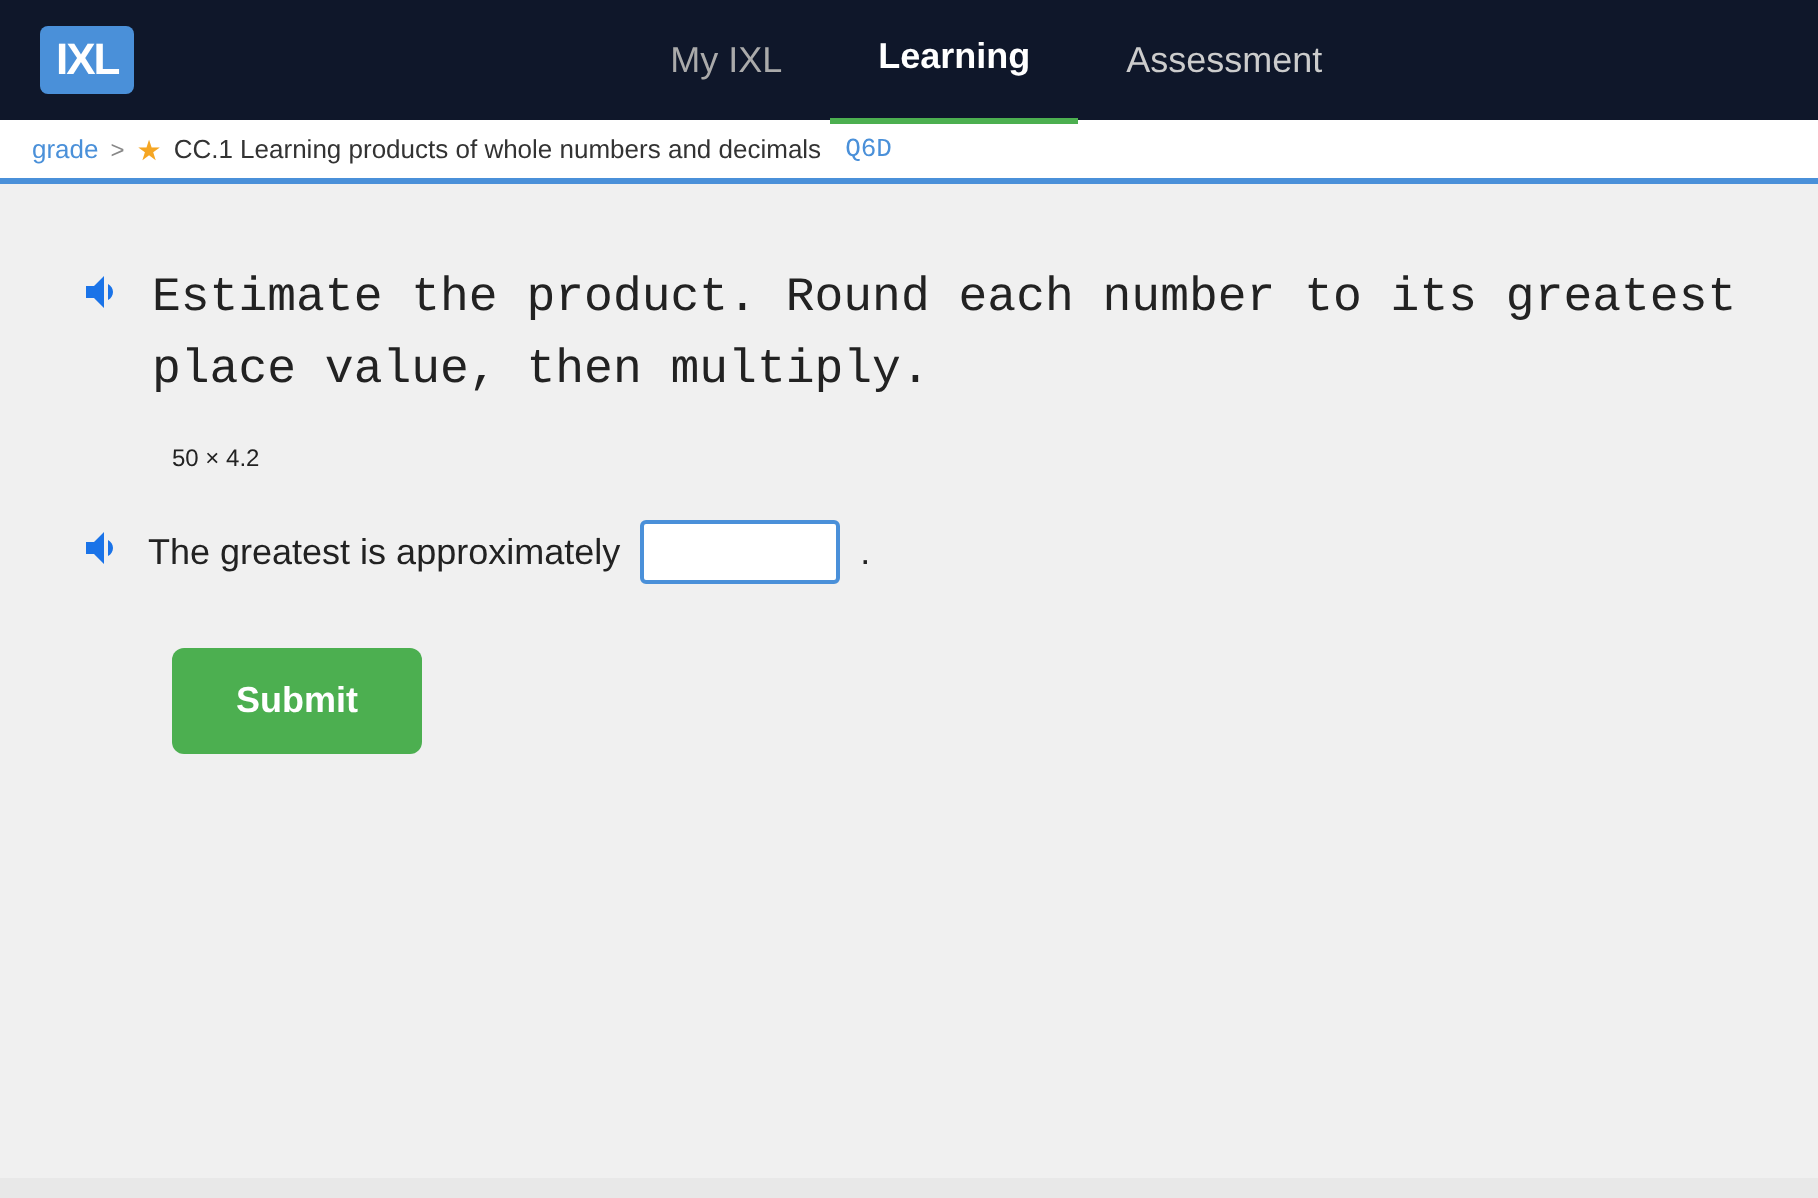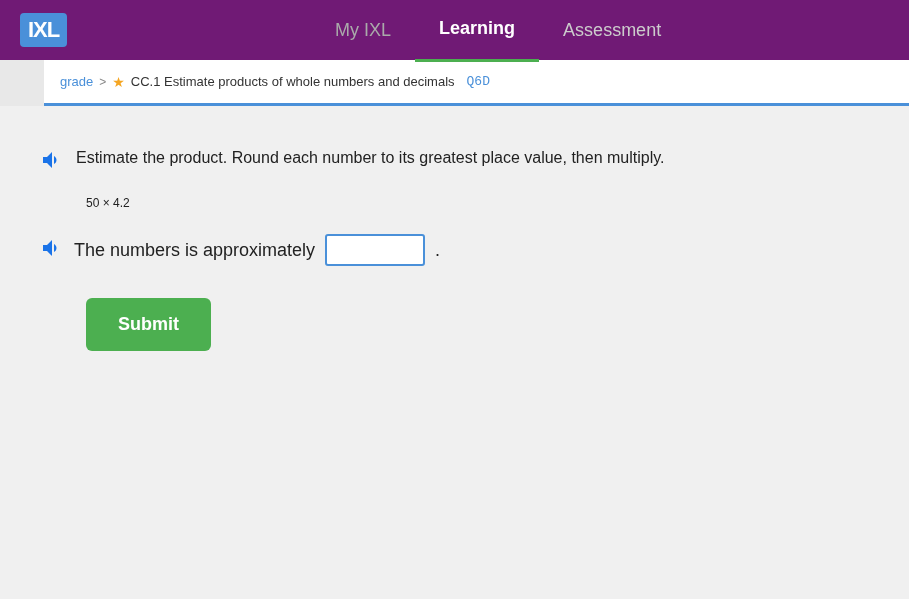--- a/index.html
+++ b/index.html
@@ -6,21 +6,21 @@
     body {
       width: 909px;
       height: 599px;
       font-family: Arial, sans-serif;
       background: #e8e8e8;
       overflow: hidden;
     }
 
     
     .navbar {
-      background: #701a75;
+      background: #0f172a;
       height: 60px;
       display: flex;
       align-items: center;
       padding: 0 20px;
       gap: 0;
     }
     .logo-area {
       display: flex;
       align-items: center;
       margin-right: 40px;
@@ -61,29 +61,28 @@
       font-size: 18px;
       padding: 0 24px;
       height: 56px;
       display: flex;
       align-items: center;
     }
 
     
     .breadcrumb-bar {
       background: white;
-      height: 46px;
+      height: 32px;
       display: flex;
       align-items: center;
       padding: 0 16px;
       border-bottom: 3px solid #4a90d9;
       font-size: 13px;
       color: #555;
       gap: 6px;
-      margin-left: 44px;
     }
     .breadcrumb-bar .grade-link {
       color: #4a90d9;
       cursor: pointer;
       text-decoration: none;
     }
     .breadcrumb-bar .chevron {
       color: #888;
       font-size: 12px;
     }
@@ -121,23 +120,24 @@
       margin-bottom: 18px;
     }
     .sound-icon {
       color: #1a73e8;
       font-size: 22px;
       cursor: pointer;
       flex-shrink: 0;
       margin-top: 2px;
     }
     .question-text {
-      font-size: 16px;
+      font-size: 24px;
       color: #222;
       line-height: 1.5;
+      font-family: Liberation Mono, monospace;
     }
     .math-expression {
       font-size: 12px;
       color: #222;
       margin-left: 46px;
       margin-top: 6px;
       margin-bottom: 24px;
     }
 
     
@@ -197,21 +197,21 @@
     <span class="my-ixl">My IXL</span>
     <a class="nav-item active">Learning</a>
     <a class="nav-item">Assessment</a>
   </div>
 </nav>
 
 <div class="breadcrumb-bar">
   <a class="grade-link">grade</a>
   <span class="chevron">&gt;</span>
   <span class="star-icon">★</span>
-  <span class="lesson-title">CC.1 Estimate products of whole numbers and decimals</span>
+  <span class="lesson-title">CC.1 Learning products of whole numbers and decimals</span>
   <a class="lesson-code">Q6D</a>
 </div>
 
 <main class="main-content">
 
   
   <div class="question-block">
     <div class="question-line">
       <span class="sound-icon">
         <svg class="sound-svg" viewBox="0 0 24 24" xmlns="http://www.w3.org/2000/svg">
@@ -224,21 +224,21 @@
     <div class="math-expression">50 × 4.2</div>
   </div>
 
   
   <div class="answer-line">
     <span class="sound-icon">
       <svg class="sound-svg" viewBox="0 0 24 24" xmlns="http://www.w3.org/2000/svg">
         <path d="M3 9v6h4l5 5V4L7 9H3zm13.5 3c0-1.77-1.02-3.29-2.5-4.03v8.05c1.48-.73 2.5-2.25 2.5-4.02z"></path>
       </svg>
     </span>
-    <span class="answer-text">The numbers is approximately</span>
+    <span class="answer-text">The greatest is approximately</span>
     <input class="answer-input" type="text" placeholder="" style="">
     <span class="period">.</span>
   </div>
 
   
   <button class="submit-btn">Submit</button>
 
 </main>
 
 </body></html>

